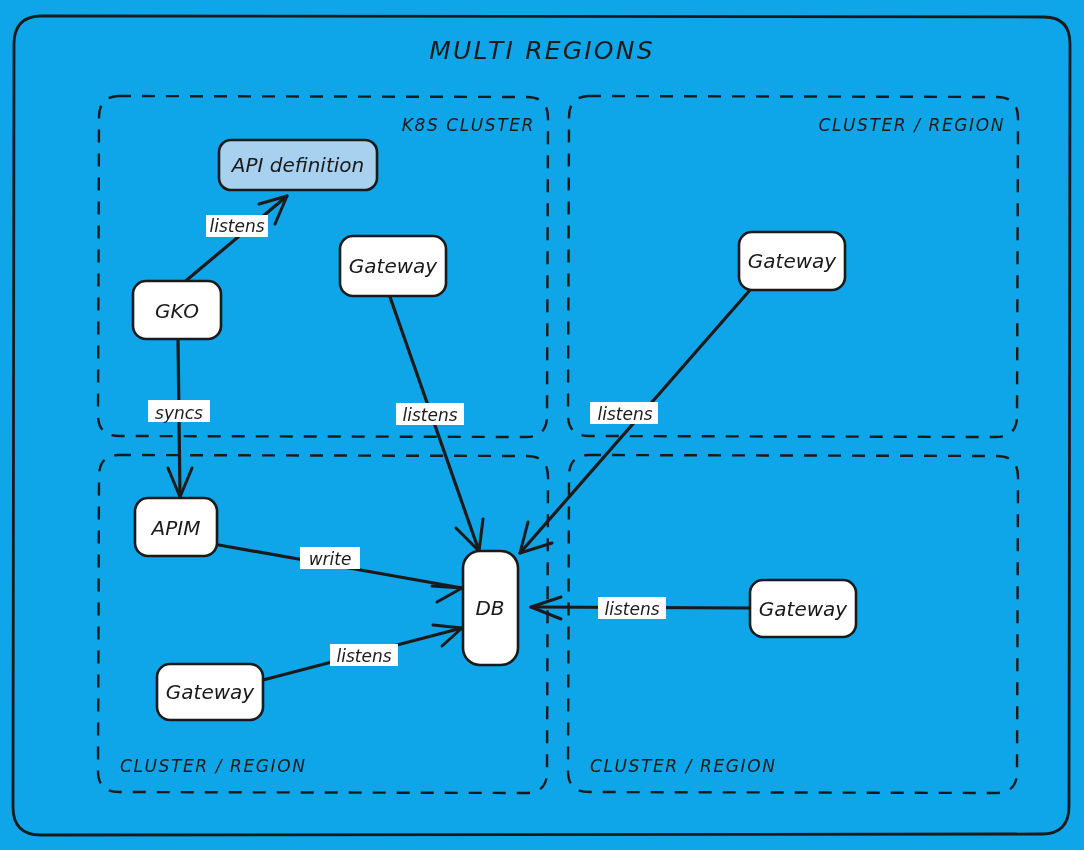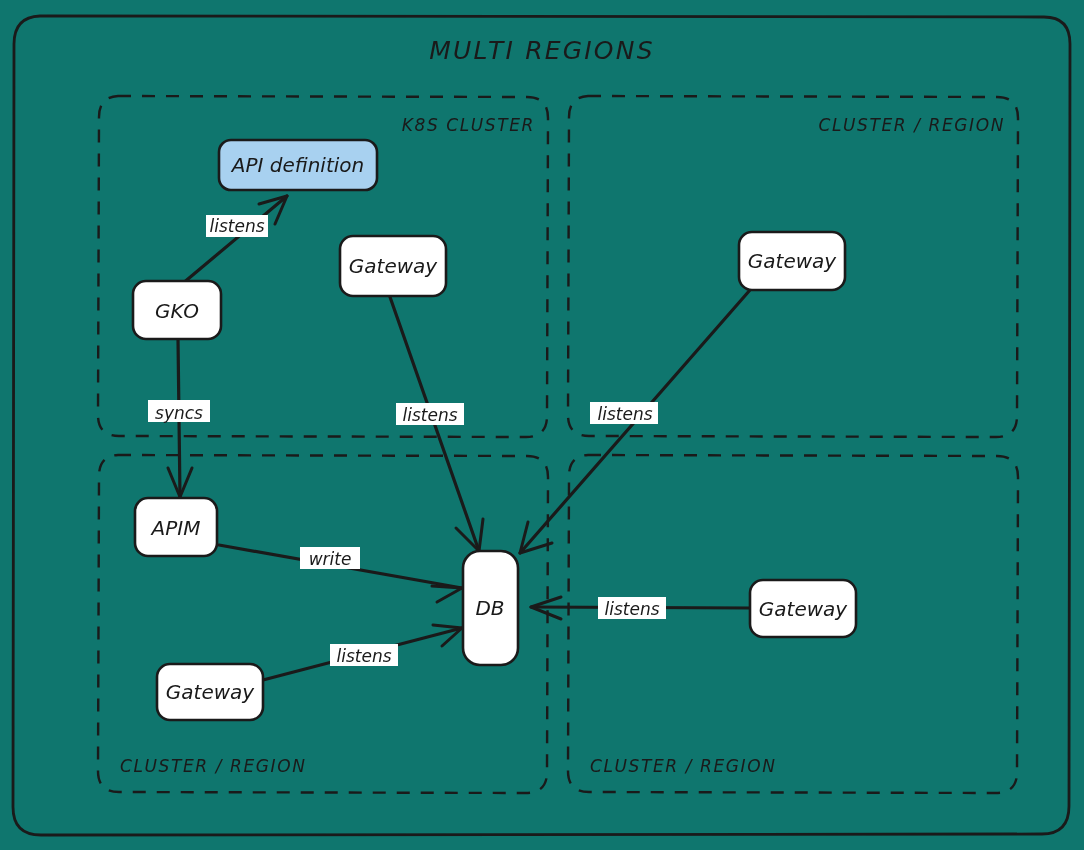--- a/index.html
+++ b/index.html
@@ -8,21 +8,21 @@
     padding: 0;
     background: #ffffff;
   }
   body {
     font-family: "DejaVu Sans", sans-serif;
   }
   #canvas {
     position: relative;
     width: 1084px;
     height: 850px;
-    background: #0f766e;
+    background: #0ea5e9;
     overflow: hidden;
   }
   #diagram-svg {
     position: absolute;
     left: 0;
     top: 0;
     width: 1084px;
     height: 850px;
   }
   .hand-text {

